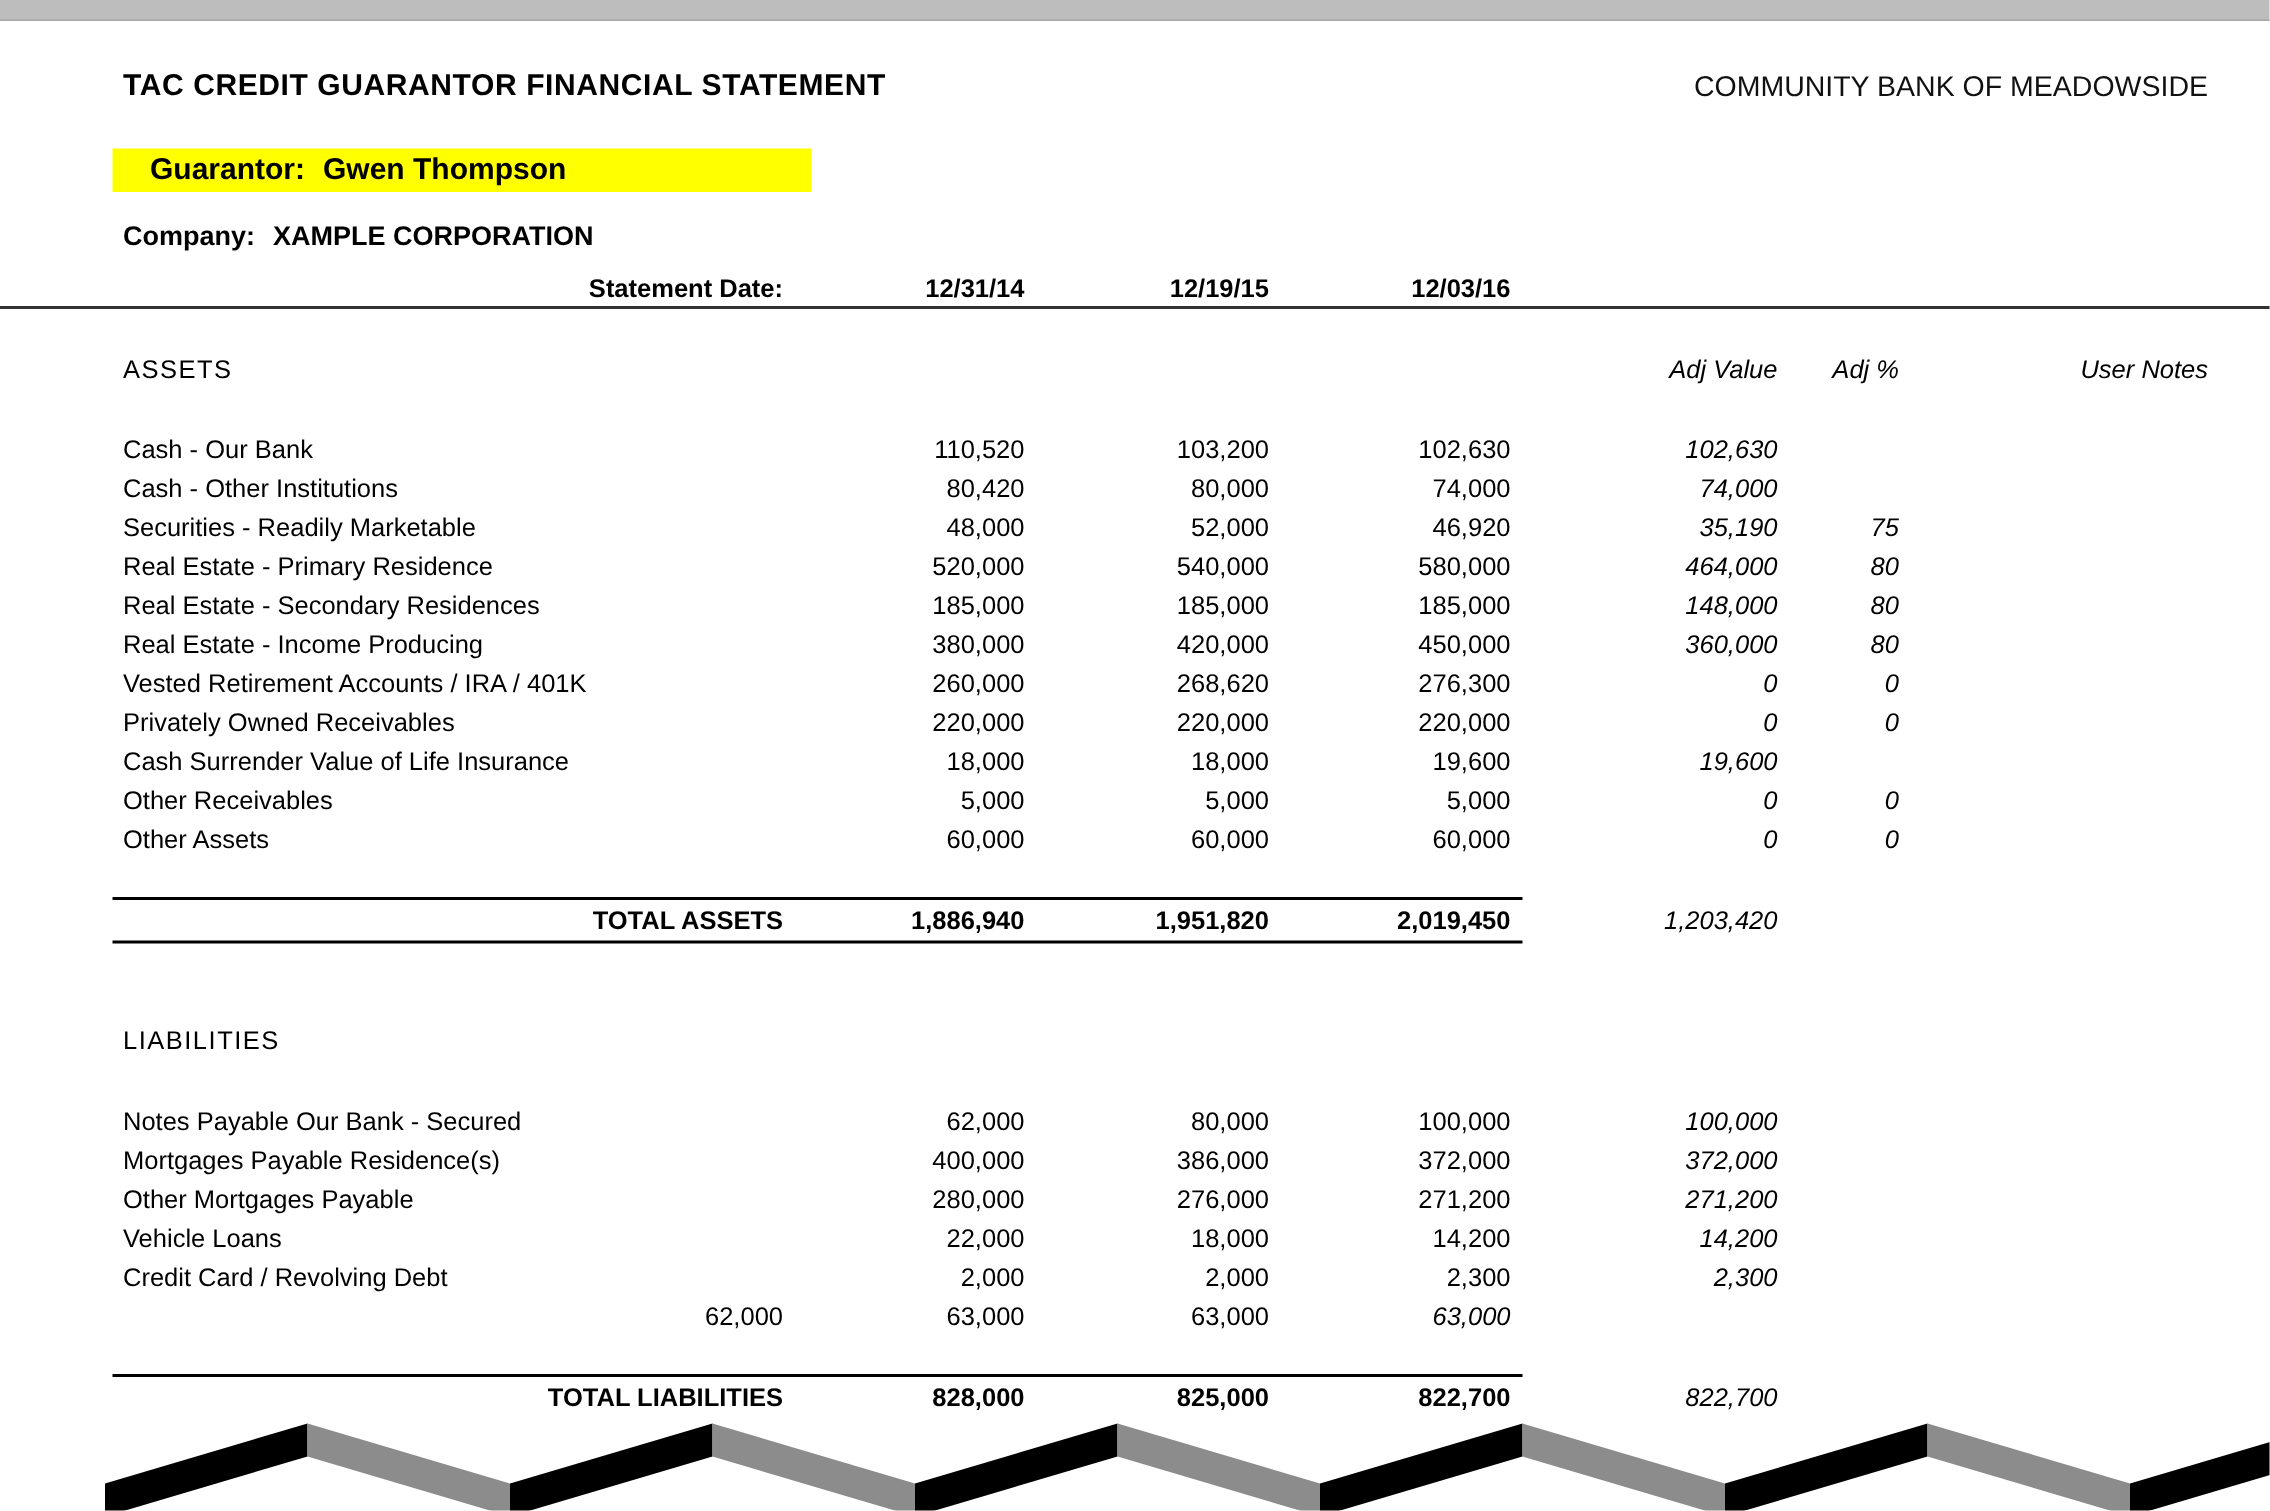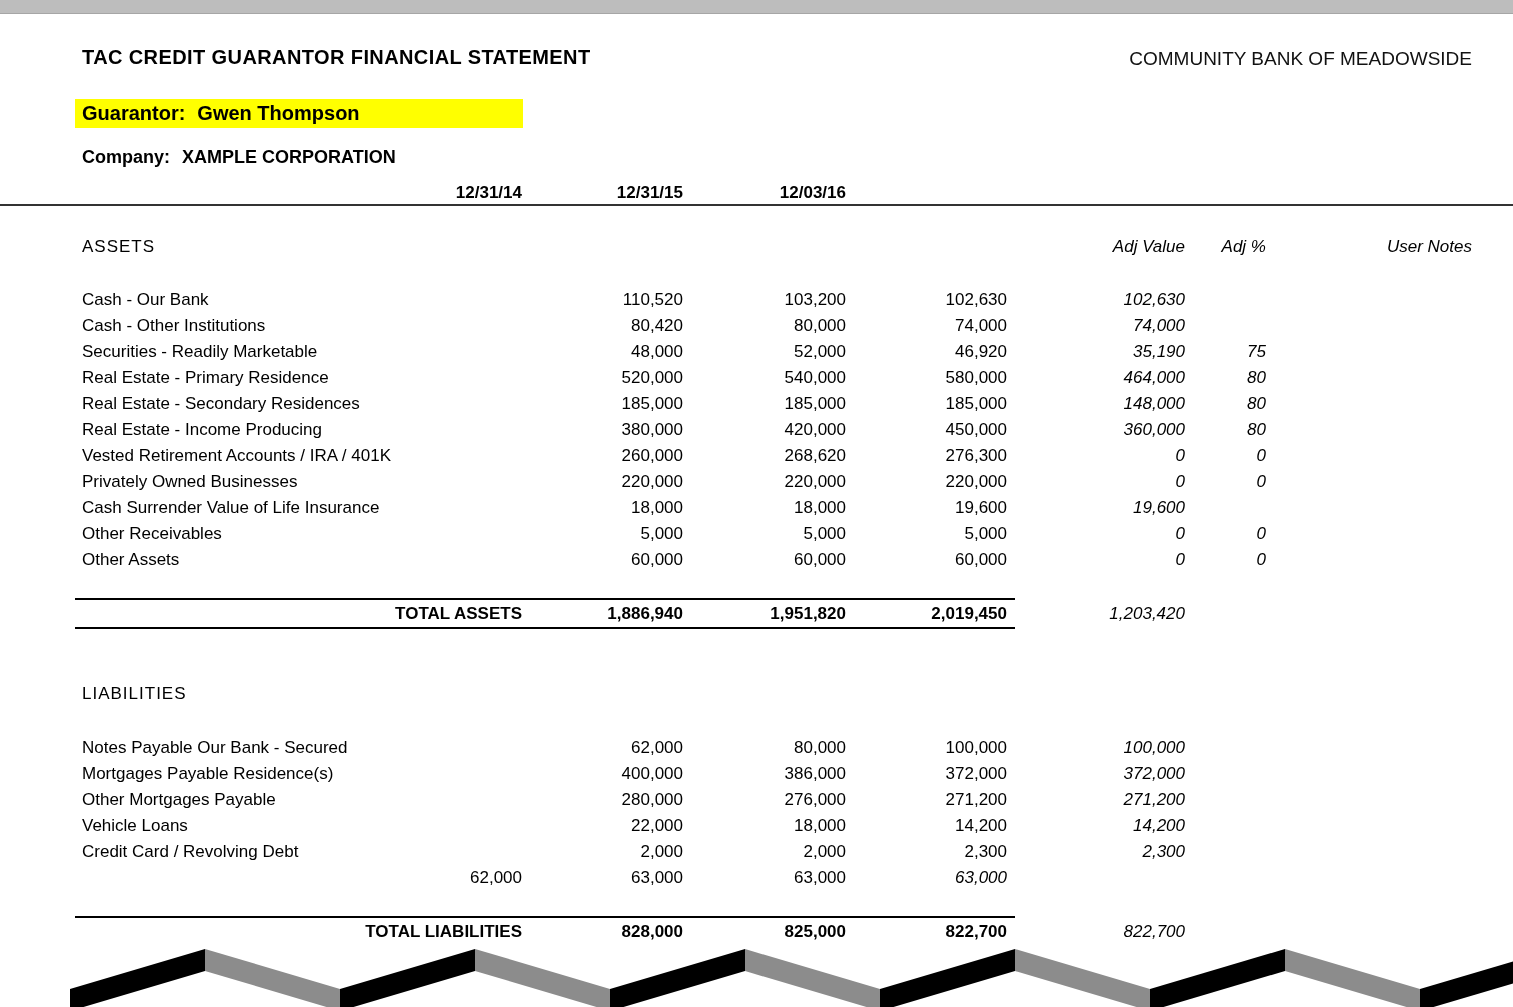--- a/index.html
+++ b/index.html
@@ -16,21 +16,21 @@
   .title{
     position:absolute;left:82px;top:46px;
     font-size:20px;font-weight:bold;letter-spacing:.4px;white-space:nowrap;
   }
   .bank{
     position:absolute;right:41px;top:48px;
     font-size:19px;font-weight:normal;white-space:nowrap;color:#111;margin-left:39px;
   }
   .guarantor{
     position:absolute;left:75px;top:99px;width:441px;height:29px;
-    background:#ffff00;line-height:29px;padding-left:7px;
+    background:#ffff00;line-height:29px;padding-left:25px;
     font-size:20px;font-weight:bold;white-space:nowrap;
   }
   .guarantor .name{margin-left:12px;}
   .company{
     position:absolute;left:82px;top:131px;height:22px;line-height:22px;
     font-size:18px;font-weight:bold;white-space:nowrap;margin-top:15px;
   }
   .company .name{margin-left:12px;}
 
   .grid{
@@ -82,22 +82,23 @@
 
 <div class="guarantor">
   <span>Guarantor:</span><span class="name">Gwen Thompson</span>
 </div>
 
 <div class="company">
   <span>Company:</span><span class="name">XAMPLE CORPORATION</span>
 </div>
 
 <div class="grid stmt-row">
+  <div class="num bold">Statement Date:</div>
   <div class="num bold">12/31/14</div>
-  <div class="num bold">12/31/15</div>
+  <div class="num bold">12/19/15</div>
   <div class="num bold">12/03/16</div>
   <div></div>
     <div></div>
     <div></div>
 </div>
 <div class="rule-full"></div>
 
 <div class="grid assets-hdr-row">
   <div class="section-label">ASSETS</div>
   <div></div>
@@ -166,21 +167,21 @@
     <div class="row">
     <div>Vested Retirement Accounts / IRA / 401K</div>
     <div class="num">260,000</div>
     <div class="num">268,620</div>
     <div class="num">276,300</div>
     <div class="num ital">0</div>
     <div class="num ital">0</div>
     <div></div>
   </div>
     <div class="row">
-    <div>Privately Owned Businesses</div>
+    <div>Privately Owned Receivables</div>
     <div class="num">220,000</div>
     <div class="num">220,000</div>
     <div class="num">220,000</div>
     <div class="num ital">0</div>
     <div class="num ital">0</div>
     <div></div>
   </div>
     <div class="row">
     <div>Cash Surrender Value of Life Insurance</div>
     <div class="num">18,000</div>

